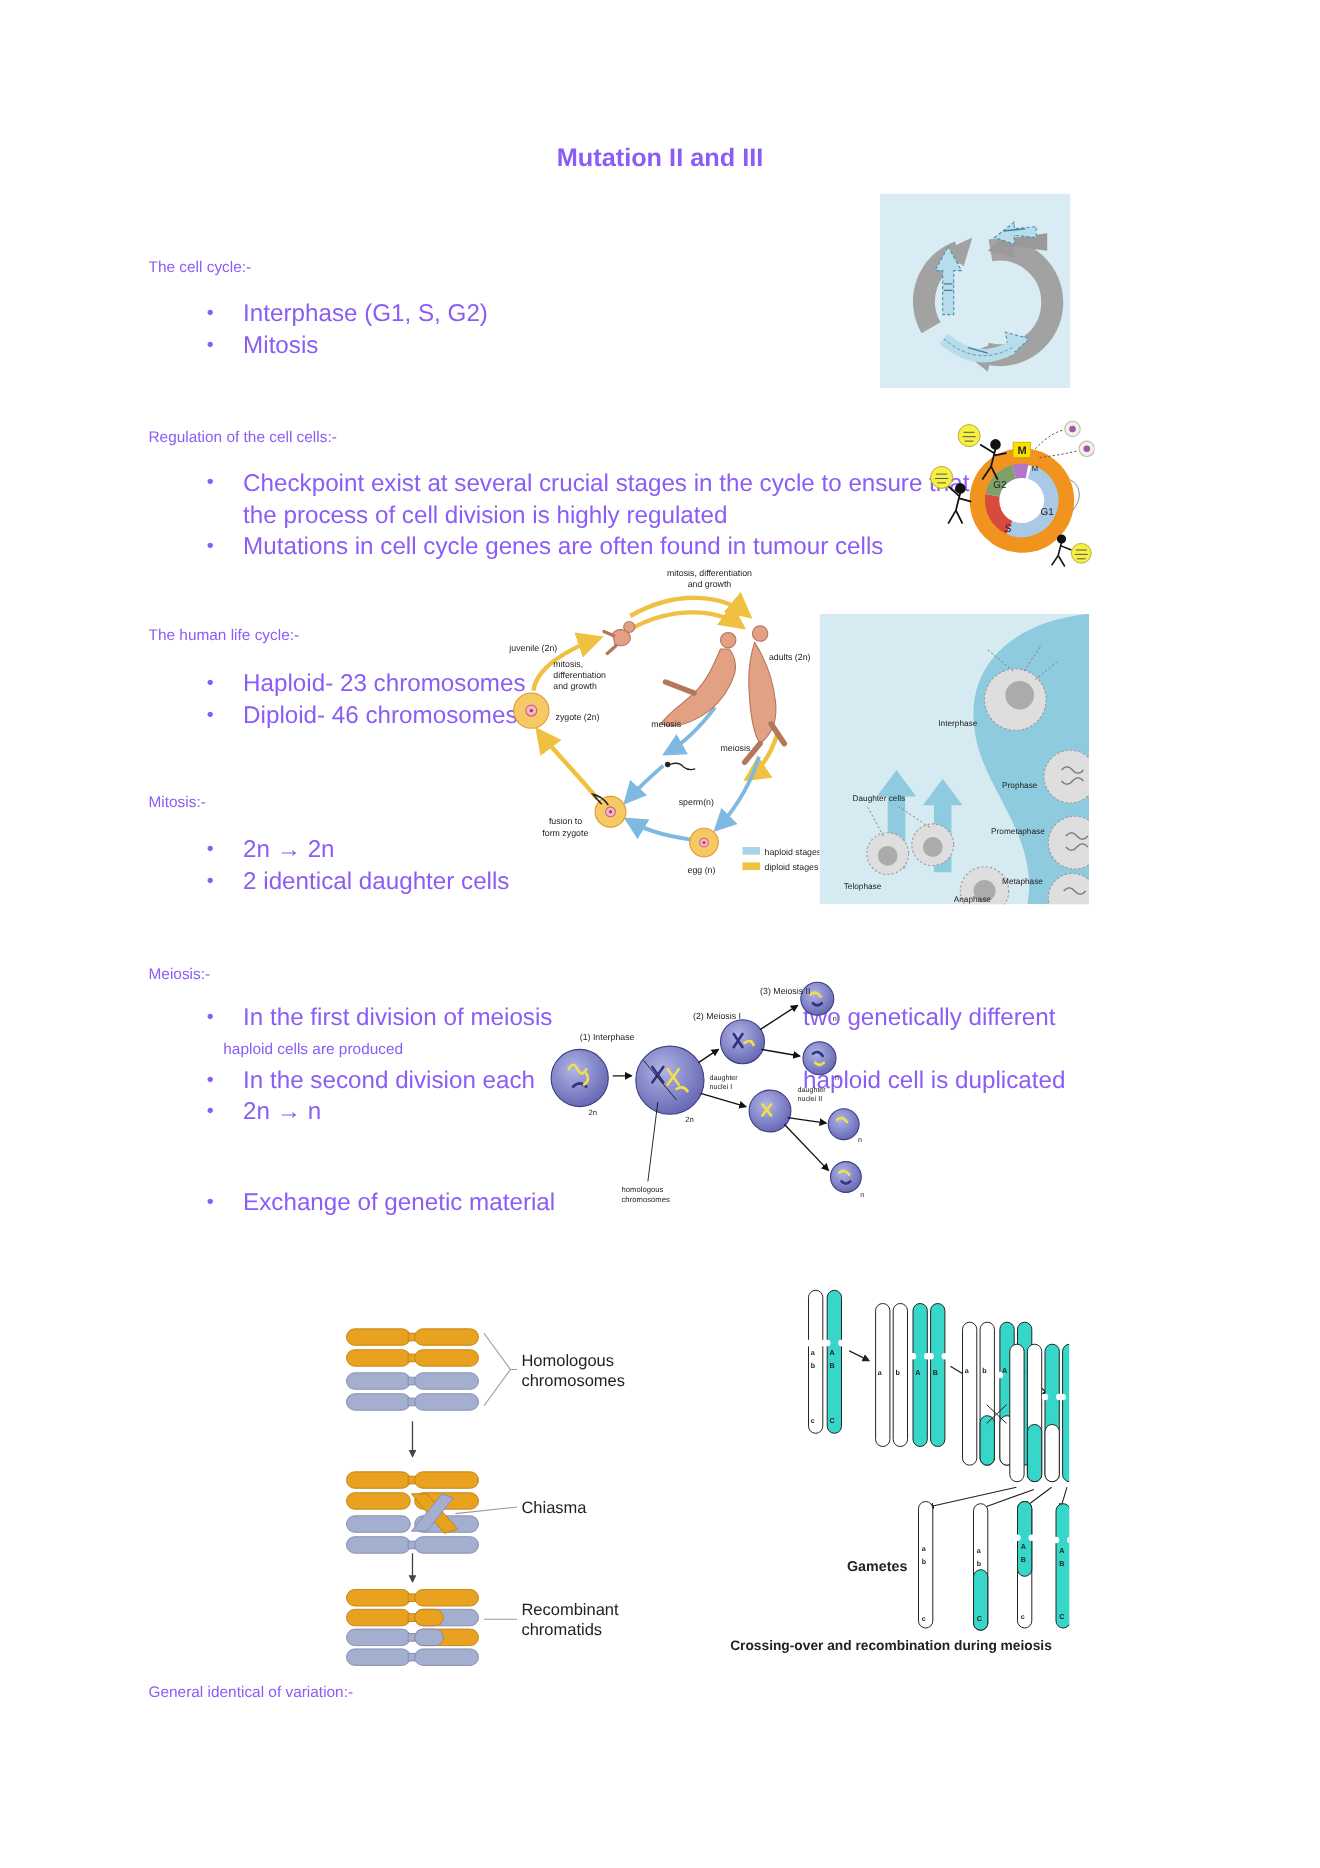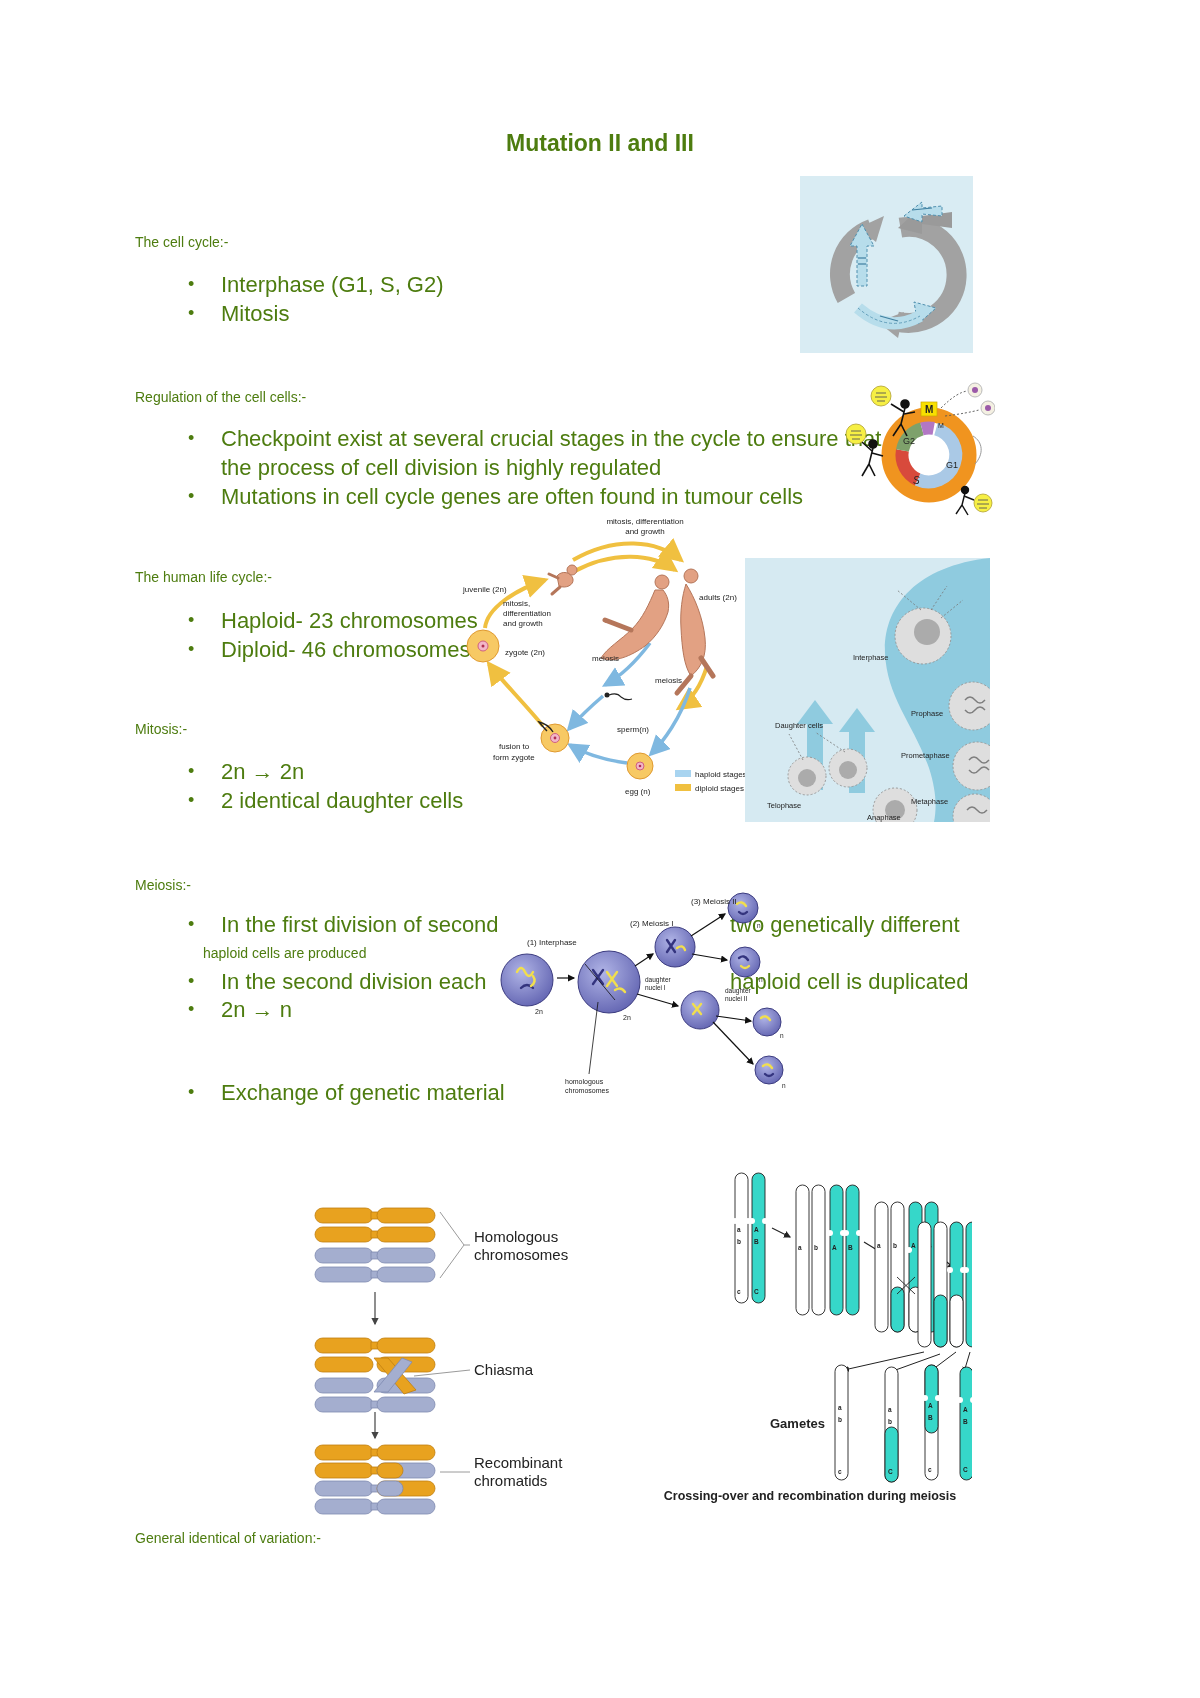--- a/index.html
+++ b/index.html
@@ -1,17 +1,17 @@
 <!DOCTYPE html>
 <html><head>
 <meta charset="utf-8">
 <style>
   html,body{margin:0;padding:0;background:#ffffff}
   .page{position:relative;width:1200px;height:1698px;background:#fff;overflow:hidden;
-        font-family:"Liberation Sans",sans-serif;color:#4d7c0f}
+        font-family:"Liberation Sans",sans-serif;color:#8b5cf6}
   .title{position:absolute;top:130px;left:0;width:100%;text-align:center;
          font-size:23px;font-weight:bold}
   .h{position:absolute;left:135px;font-size:14px;line-height:28px}
   .bullet{position:absolute;left:221px;font-size:22px;line-height:29px}
   .bullet::before{content:"•";position:absolute;left:-33px;top:0;font-size:18px}
   .cont{position:absolute;left:203px;font-size:14px;line-height:29px}
   .frag{position:absolute;font-size:22px;line-height:29px}
   svg{position:absolute}
   svg text{font-family:"Liberation Sans",sans-serif;fill:#222}
 </style>
@@ -242,21 +242,21 @@
     <text x="122" y="262" font-size="7.5">Anaphase</text>
     <text x="22" y="250" font-size="7.5">Telophase</text>
     <text x="30" y="170" font-size="7.5">Daughter cells</text>
   </svg>
 
   <div class="h" style="top:715px">Mitosis:-</div>
   <div class="bullet" style="top:757px">2n → 2n</div>
   <div class="bullet" style="top:786px">2 identical daughter cells</div>
 
   <div class="h" style="top:871px">Meiosis:-</div>
-  <div class="bullet" style="top:910px">In the first division of second</div>
+  <div class="bullet" style="top:910px">In the first division of meiosis</div>
   <div class="frag" style="left:730px;top:910px">two genetically different</div>
   <div class="cont" style="top:939px">haploid cells are produced</div>
   <div class="bullet" style="top:967px">In the second division each</div>
   <div class="frag" style="left:730px;top:967px">haploid cell is duplicated</div>
   <div class="bullet" style="top:995px">2n → n</div>
   <div class="bullet" style="top:1078px">Exchange of genetic material</div>
 
   <svg style="left:485px;top:850px" width="320" height="255" viewBox="0 0 320 255">
     <defs>
       <radialGradient id="pg5" cx="40%" cy="35%" r="75%">

